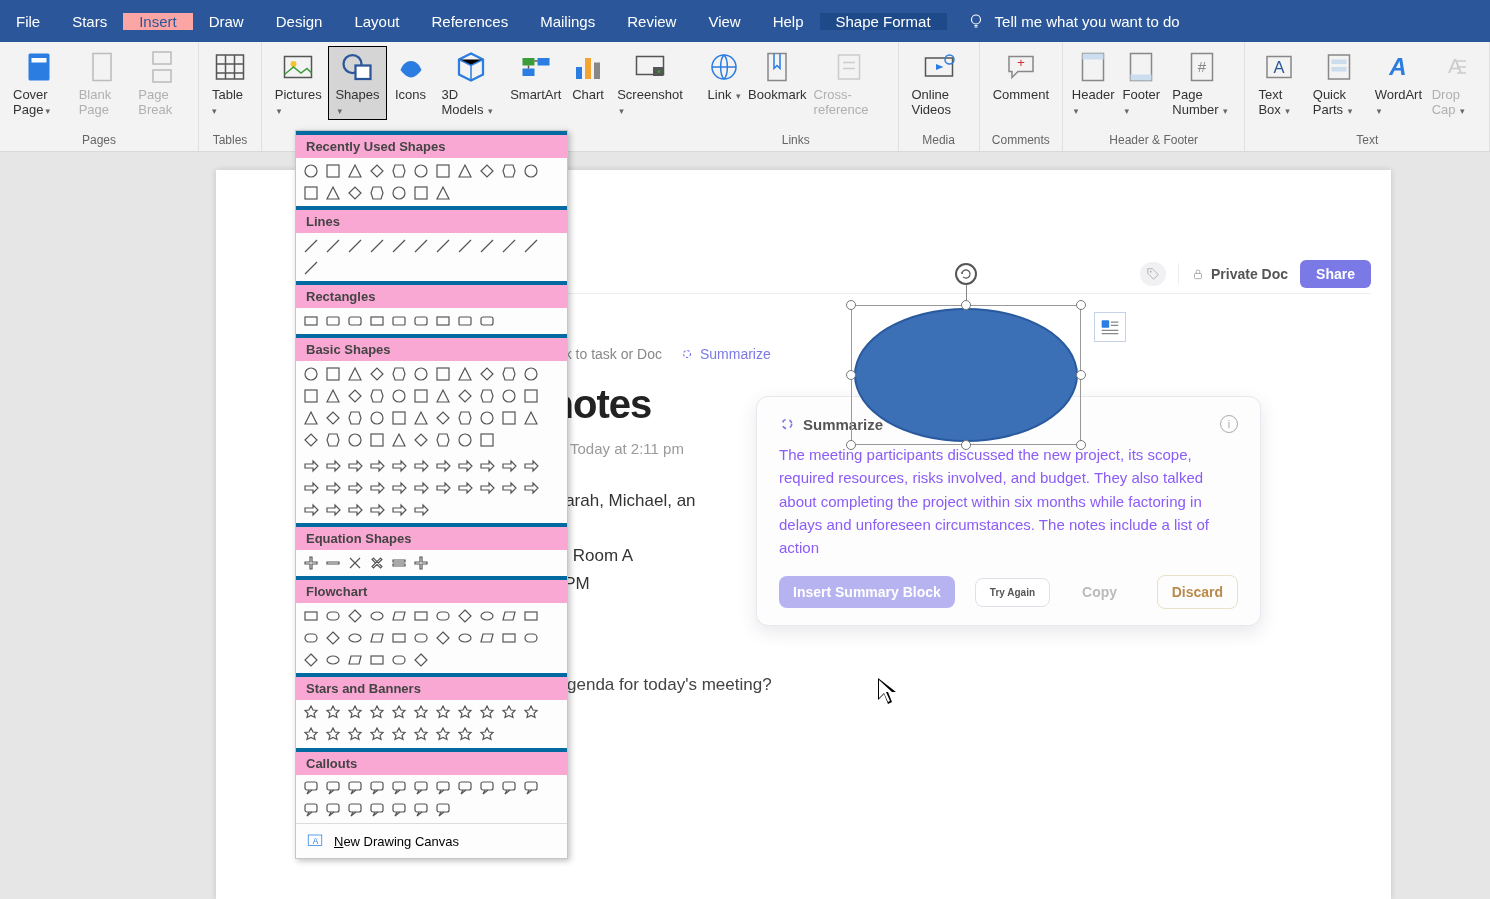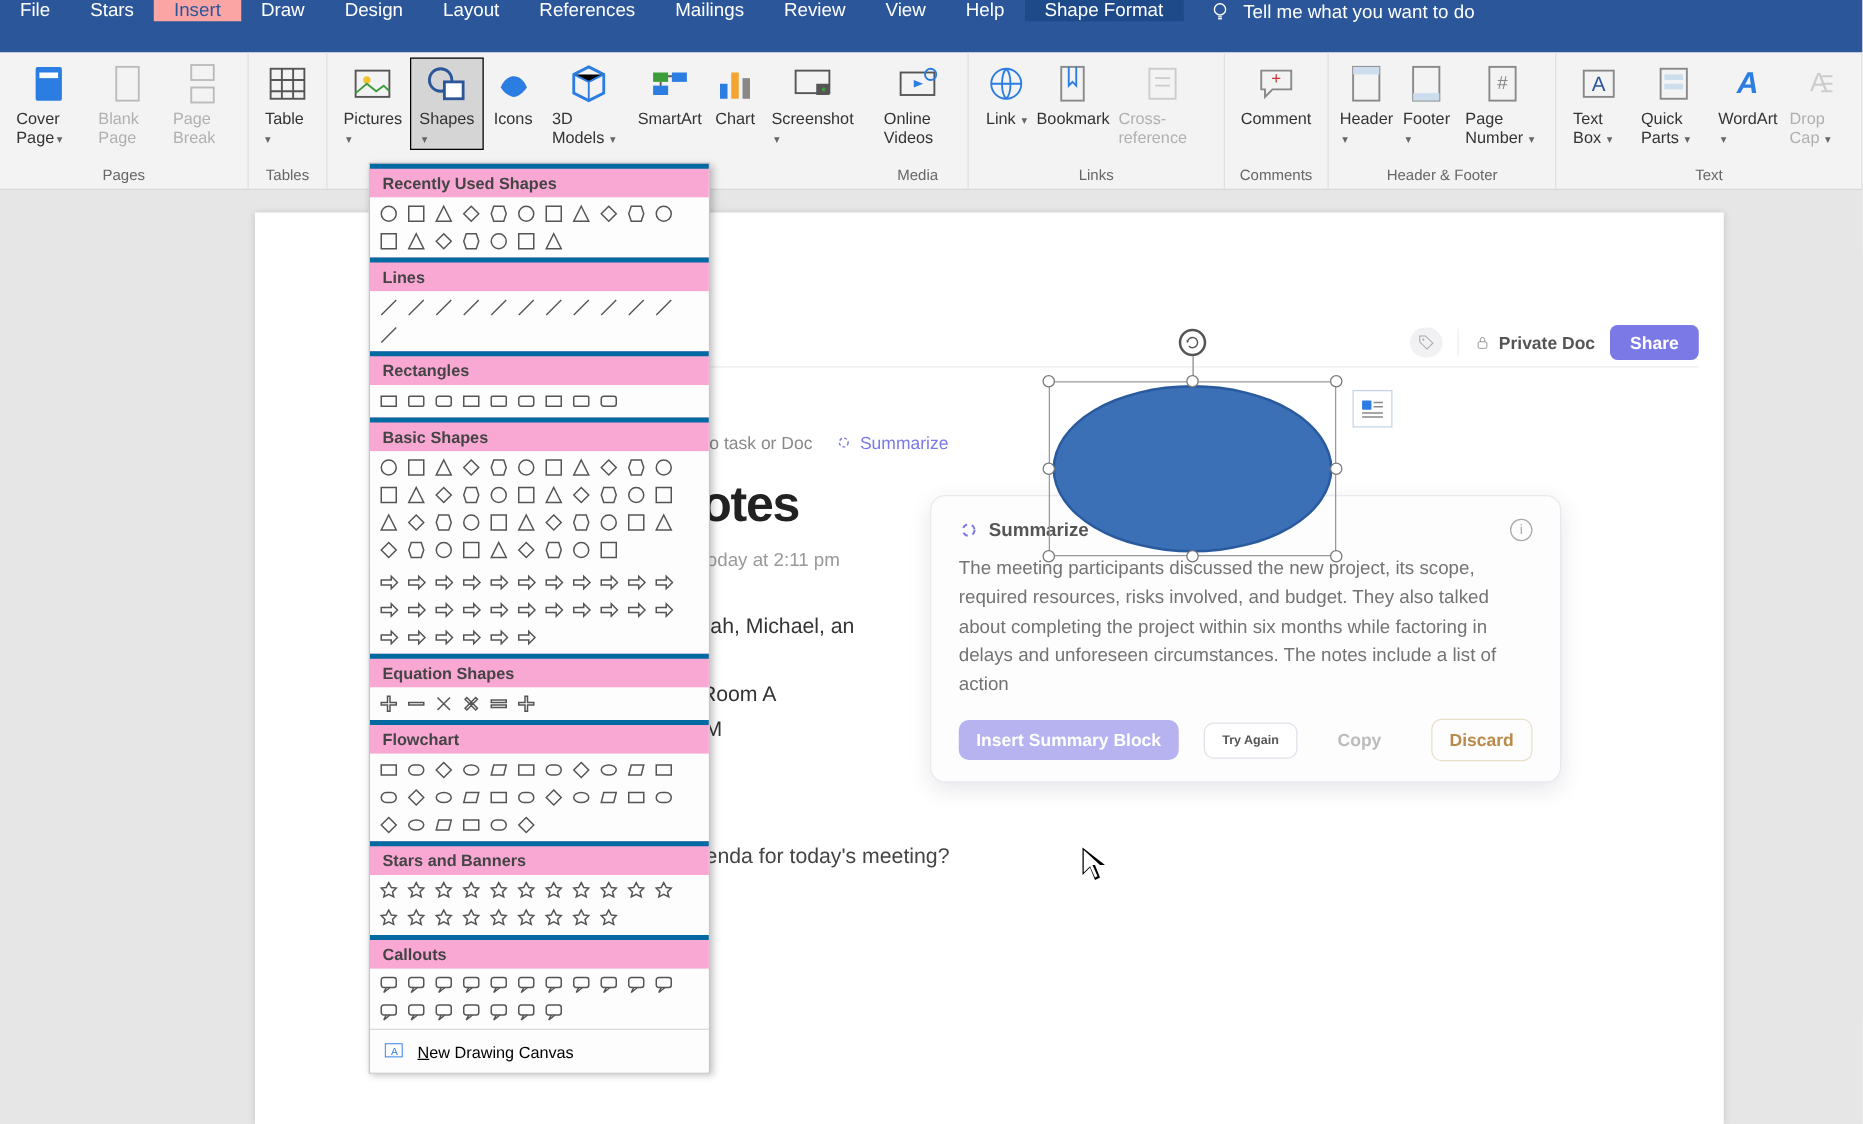--- a/index.html
+++ b/index.html
@@ -1,19 +1,19 @@
 <!DOCTYPE html>
 <html><head>
 <meta charset="utf-8">
 <style>
 * { margin: 0; padding: 0; box-sizing: border-box; font-family: "Segoe UI", Arial, sans-serif; }
 body { background: #e6e6e6; overflow: hidden; width: 1490px; height: 899px; }
 
 
-.tab-bar { background: #2b579a; height: 42px; display: flex; align-items: flex-start; color: #fff; font-size: 15px; }
+.tab-bar { background: #2b579a; height: 42px; display: flex; align-items: center; color: #fff; font-size: 15px; }
 .tab-bar .tab { padding: 0 16px; display: flex; align-items: center; cursor: pointer; }
 .tab-bar .tab.active { background: #fca5a5; color: #2b579a; }
 .tab-bar .tellme { display: flex; align-items: center; gap: 10px; padding-left: 20px; color: #fff; }
 .tab-bar .tellme svg { width: 18px; height: 18px; }
 
 
 .ribbon { background: #f3f3f3; border-bottom: 1px solid #d9d9d9; height: 110px; display: flex; }
 .ribbon-group { display: flex; flex-direction: column; border-right: 1px solid #e0e0e0; }
 .ribbon-group-buttons { display: flex; align-items: flex-start; padding: 4px 6px 0 6px; flex: 1; }
 .ribbon-group-label { text-align: center; font-size: 12px; color: #666; padding: 2px 0 4px 0; }
@@ -26,21 +26,21 @@
 
 .shapes-dropdown { position: absolute; left: 295px; top: 130px; width: 273px; background: #f1f1f1; border: 1px solid #c6c6c6; box-shadow: 2px 2px 6px rgba(0,0,0,0.25); z-index: 100; font-size: 13px; }
 .shapes-cat-label { background: #f9a8d4; padding: 4px 10px; font-weight: 600; color: #444; border-top: 4px solid #0369a1; }
 .shapes-row { display: flex; flex-wrap: wrap; padding: 2px 4px; background: #fdfdfd; }
 .shape-cell { width: 22px; height: 22px; display: flex; align-items: center; justify-content: center; margin: 0; cursor: pointer; color: #555; font-size: 14px; }
 .shape-cell svg { width: 16px; height: 16px; stroke: #555; fill: none; stroke-width: 1.2; }
 .new-canvas { display: flex; align-items: center; gap: 10px; padding: 8px 10px; background: #fdfdfd; border-top: 1px solid #dcdcdc; cursor: pointer; }
 
 
 .doc-area { position: absolute; left: 0; top: 152px; right: 0; bottom: 0; background: #e6e6e6; }
-.page { position: absolute; left: 204px; top: 18px; width: 1175px; height: 730px; background: #fff; box-shadow: 0 0 6px rgba(0,0,0,0.15); }
+.page { position: absolute; left: 216px; top: 18px; width: 1175px; height: 730px; background: #fff; box-shadow: 0 0 6px rgba(0,0,0,0.15); }
 
 
 .embed-topbar { position: absolute; left: 300px; top: 90px; right: 20px; height: 34px; display: flex; align-items: center; justify-content: flex-end; gap: 12px; font-size: 14px; color: #555; border-bottom: 1px solid #eee; padding-bottom: 6px; }
 .share-btn { background: #7b79e6; color: #fff; border-radius: 6px; padding: 6px 16px; cursor: pointer; font-weight: 600; }
 
 
 .embed-linkrow { position: absolute; left: 310px; top: 176px; display: flex; gap: 18px; align-items: center; font-size: 14px; color: #888; }
 .embed-linkrow .link-item { display: flex; align-items: center; gap: 6px; cursor: pointer; }
 
 
@@ -48,21 +48,21 @@
 .doc-updated { position: absolute; left: 300px; top: 270px; font-size: 15px; color: #9a9a9a; }
 .doc-body { position: absolute; left: 300px; top: 318px; font-size: 17px; color: #333; line-height: 1.5; }
 .doc-body p { margin-bottom: 2px; }
 .doc-subhead { position: absolute; left: 300px; top: 452px; font-size: 25px; font-weight: 800; color: #222; }
 .doc-question { position: absolute; left: 300px; top: 505px; font-size: 17px; color: #444; }
 
 
 .sum-card { position: absolute; left: 540px; top: 226px; width: 505px; background: #fdfdfe; border: 1px solid #e8e8ef; border-radius: 12px; box-shadow: 0 6px 18px rgba(60,60,90,0.12); padding: 18px 22px 16px 22px; z-index: 50; }
 .sum-head { display: flex; align-items: center; justify-content: space-between; margin-bottom: 10px; }
 .sum-head-left { display: flex; align-items: center; gap: 8px; font-weight: 600; color: #555; font-size: 15px; }
-.sum-body { font-size: 15px; color: #737373; line-height: 1.55; margin-bottom: 16px; }
+.sum-body { font-size: 15px; color: #8b5cf6; line-height: 1.55; margin-bottom: 16px; }
 .sum-actions { display: flex; gap: 20px; align-items: center; }
 .sum-actions .primary { background: #b6b3f0; color: #fff; border-radius: 8px; padding: 8px 14px; font-weight: 600; cursor: pointer; font-size: 14px; }
 .sum-actions .secondary { background: #fff; border: 1px solid #e0e0e8; border-radius: 8px; padding: 8px 14px; color: #555; font-weight: 600; cursor: pointer; font-size: 10px; }
 .sum-actions .ghost { color: #bbb; padding: 8px 12px; font-weight: 600; font-size: 14px; }
 .sum-actions .discard { margin-left: auto; color: #b98a4a; border: 1px solid #eadfc9; border-radius: 8px; padding: 8px 14px; font-weight: 600; cursor: pointer; font-size: 14px; }
 .info-icon-circle { width: 18px; height: 18px; border: 1.5px solid #aaa; border-radius: 50%; display: flex; align-items: center; justify-content: center; font-size: 11px; color: #aaa; }
 
 
 .shape-sel { position: absolute; left: 635px; top: 135px; width: 230px; height: 140px; z-index: 80; }
 .shape-sel .bbox { position: absolute; left: 0; top: 0; right: 0; bottom: 0; border: 1px solid #999; }
@@ -230,62 +230,62 @@
       </div>
     </div>
     <div class="ribbon-group-label">&nbsp;</div>
   </div>
 
   <div class="ribbon-group">
     <div class="ribbon-group-buttons">
       <div class="rbtn">
         <div class="icon-box">
             <svg viewBox="0 0 24 24">
+              <circle cx="12" cy="12" r="8" fill="none" stroke="#2b7de1"></circle>
+              <path d="M4 12h16M12 4c3 3 3 13 0 16M12 4c-3 3-3 13 0 16" fill="none" stroke="#2b7de1"></path>
+            </svg>
+          </div>
+        <div><span>Link</span><span class="caret"> ▾</span></div>
+      </div>
+      <div class="rbtn">
+        <div class="icon-box">
+            <svg viewBox="0 0 24 24">
+              <rect x="6" y="3" width="12" height="18" fill="none" stroke="#888"></rect>
+              <path d="M10 3v10l2-2 2 2V3" fill="none" stroke="#2b7de1"></path>
+            </svg>
+          </div>
+        <div>Bookmark</div>
+      </div>
+      <div class="rbtn disabled">
+        <div class="icon-box">
+            <svg viewBox="0 0 24 24">
+              <rect x="5" y="4" width="14" height="16" fill="none" stroke="#ccc"></rect>
+              <path d="M8 9h8M8 13h8" stroke="#ccc"></path>
+            </svg>
+          </div>
+        <div>Cross-reference</div>
+      </div>
+    </div>
+    <div class="ribbon-group-label">Links</div>
+  </div>
+
+  <div class="ribbon-group">
+    <div class="ribbon-group-buttons">
+      <div class="rbtn">
+        <div class="icon-box">
+            <svg viewBox="0 0 24 24">
               <rect x="3" y="6" width="18" height="12" fill="none" stroke="#555"></rect>
               <path d="M10 10l5 2-5 2z" fill="#2b7de1"></path>
               <circle cx="19" cy="7" r="3" fill="none" stroke="#2b7de1"></circle>
             </svg>
           </div>
         <div>Online Videos</div>
       </div>
     </div>
     <div class="ribbon-group-label">Media</div>
-  </div>
-
-  <div class="ribbon-group">
-    <div class="ribbon-group-buttons">
-      <div class="rbtn">
-        <div class="icon-box">
-            <svg viewBox="0 0 24 24">
-              <circle cx="12" cy="12" r="8" fill="none" stroke="#2b7de1"></circle>
-              <path d="M4 12h16M12 4c3 3 3 13 0 16M12 4c-3 3-3 13 0 16" fill="none" stroke="#2b7de1"></path>
-            </svg>
-          </div>
-        <div><span>Link</span><span class="caret"> ▾</span></div>
-      </div>
-      <div class="rbtn">
-        <div class="icon-box">
-            <svg viewBox="0 0 24 24">
-              <rect x="6" y="3" width="12" height="18" fill="none" stroke="#888"></rect>
-              <path d="M10 3v10l2-2 2 2V3" fill="none" stroke="#2b7de1"></path>
-            </svg>
-          </div>
-        <div>Bookmark</div>
-      </div>
-      <div class="rbtn disabled">
-        <div class="icon-box">
-            <svg viewBox="0 0 24 24">
-              <rect x="5" y="4" width="14" height="16" fill="none" stroke="#ccc"></rect>
-              <path d="M8 9h8M8 13h8" stroke="#ccc"></path>
-            </svg>
-          </div>
-        <div>Cross-reference</div>
-      </div>
-    </div>
-    <div class="ribbon-group-label">Links</div>
   </div>
 
   <div class="ribbon-group">
     <div class="ribbon-group-buttons">
       <div class="rbtn">
         <div class="icon-box">
             <svg viewBox="0 0 24 24">
               <path d="M4 5h16v10H10l-4 4v-4H4z" fill="none" stroke="#888"></path>
               <text x="12" y="12" font-size="9" fill="#c33" text-anchor="middle">+</text>
             </svg>

